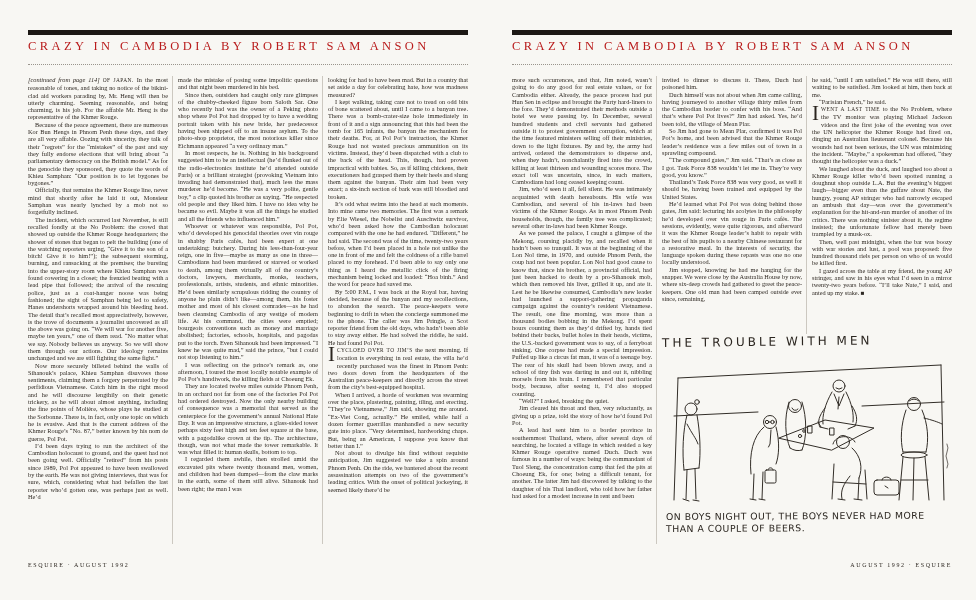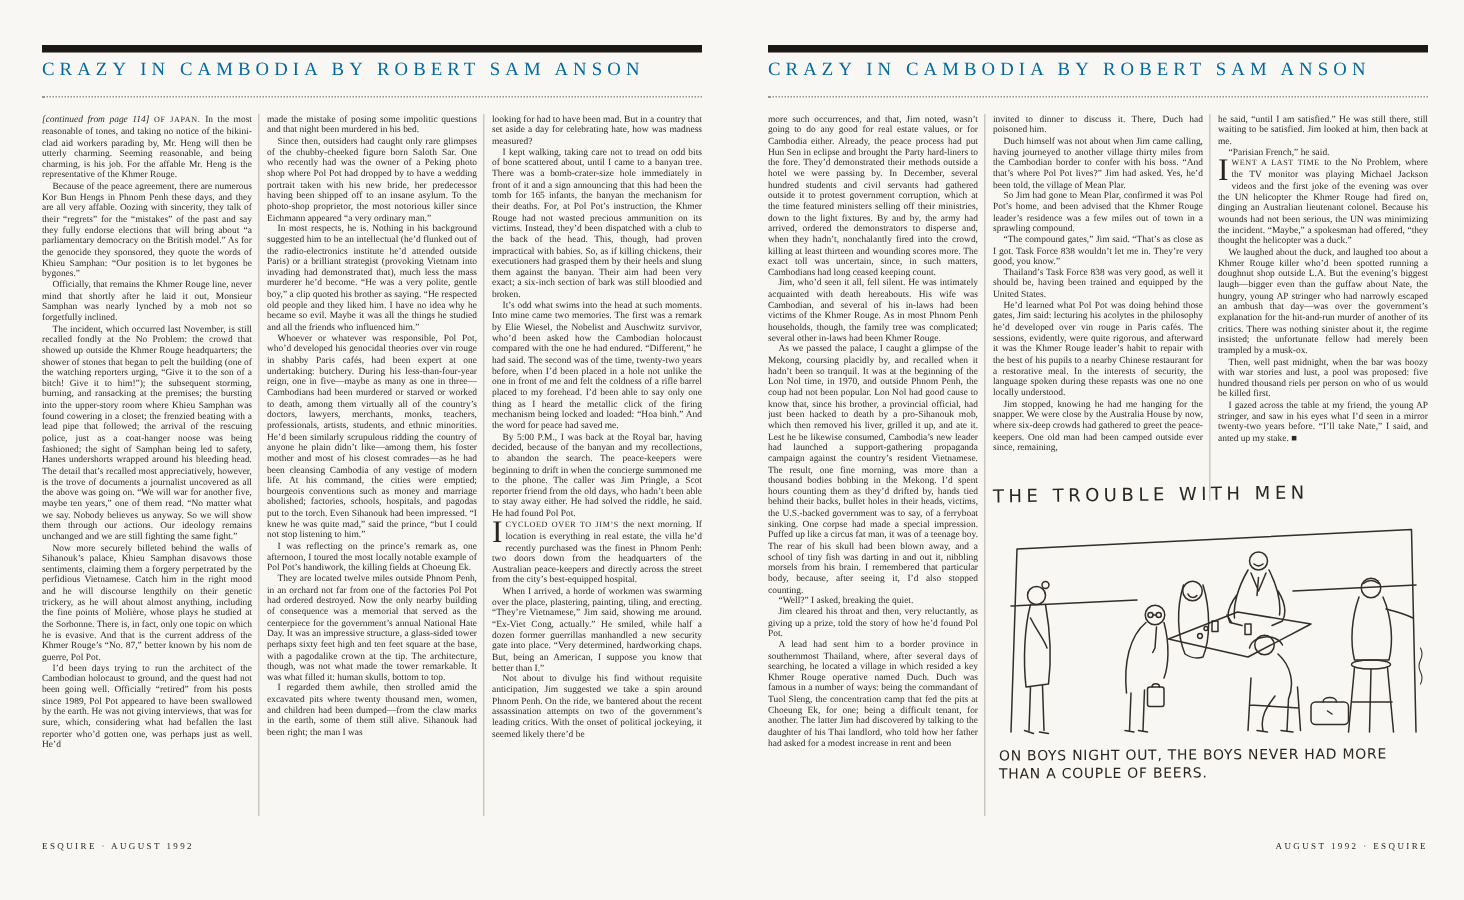--- a/index.html
+++ b/index.html
@@ -5,41 +5,41 @@
   html,body{margin:0;padding:0;width:976px;height:600px;overflow:hidden;
     background:#f8f7f3;font-family:"Liberation Serif",serif;}
   .spread{position:relative;width:976px;height:600px;}
   .page{position:absolute;top:30px;width:440px;height:550px;}
   .page.left{left:28px;}
   .page.right{left:512px;}
 
   .topbar{position:absolute;left:0;top:0;width:440px;height:5px;background:#1c1814;}
   .headline{position:absolute;left:0;top:9px;width:440px;margin:0;
     font-family:"Liberation Serif",serif;font-weight:normal;font-size:12.5px;
-    letter-spacing:3.4px;white-space:nowrap;overflow:hidden;color:#0369a1;}
+    letter-spacing:3.4px;white-space:nowrap;overflow:hidden;color:#b91c1c;}
   .dotrule{position:absolute;left:0;top:34px;width:440px;border-top:1px dotted #9a958d;}
 
   .col{position:absolute;top:46px;width:140px;height:468px;overflow:hidden;
     font-size:6.3px;line-height:7.3px;text-align:justify;color:#2e2822;}
   .col.c1{left:0;} .col.c2{left:150px;} .col.c3{left:300px;}
   .col.short{height:258px;}
   .gutter-rule{position:absolute;top:46px;width:1px;background:#ccc8c0;}
 
   .col p{margin:0;text-indent:7px;}
   .col p.cont{text-indent:0;}
   .cont-note{font-style:italic;}
   .sc{font-size:5.4px;letter-spacing:0.4px;}
   .dropcap{float:left;font-size:21px;line-height:15px;padding:1px 2px 0 0;color:#2a241e;}
 
   .pagenum{position:absolute;top:530px;width:440px;text-align:center;
     font-size:8px;letter-spacing:3px;color:#2e2822;}
   .folio{position:absolute;top:532px;font-size:6px;letter-spacing:1.6px;color:#2e2822;}
   .folio.fleft{left:0;} .folio.fright{right:0;text-align:right;}
 
-  .cartoon{position:absolute;left:150px;top:294px;width:290px;height:242px;}
+  .cartoon{position:absolute;left:150px;top:306px;width:290px;height:242px;}
   .cartoon-title{margin:0;font-family:"DejaVu Sans",sans-serif;font-size:12px;
     letter-spacing:3px;color:#2b2620;transform:rotate(-0.7deg);transform-origin:left;}
   .cartoon-art{display:block;margin-top:2px;}
   .cartoon-caption{margin:1px 0 0 4px;width:282px;font-family:"DejaVu Sans",sans-serif;
     font-size:9.3px;line-height:11.5px;letter-spacing:0.5px;color:#2b2620;
     transform:rotate(-0.3deg);transform-origin:left;}
 </style>
 </head>
 <body>
 

